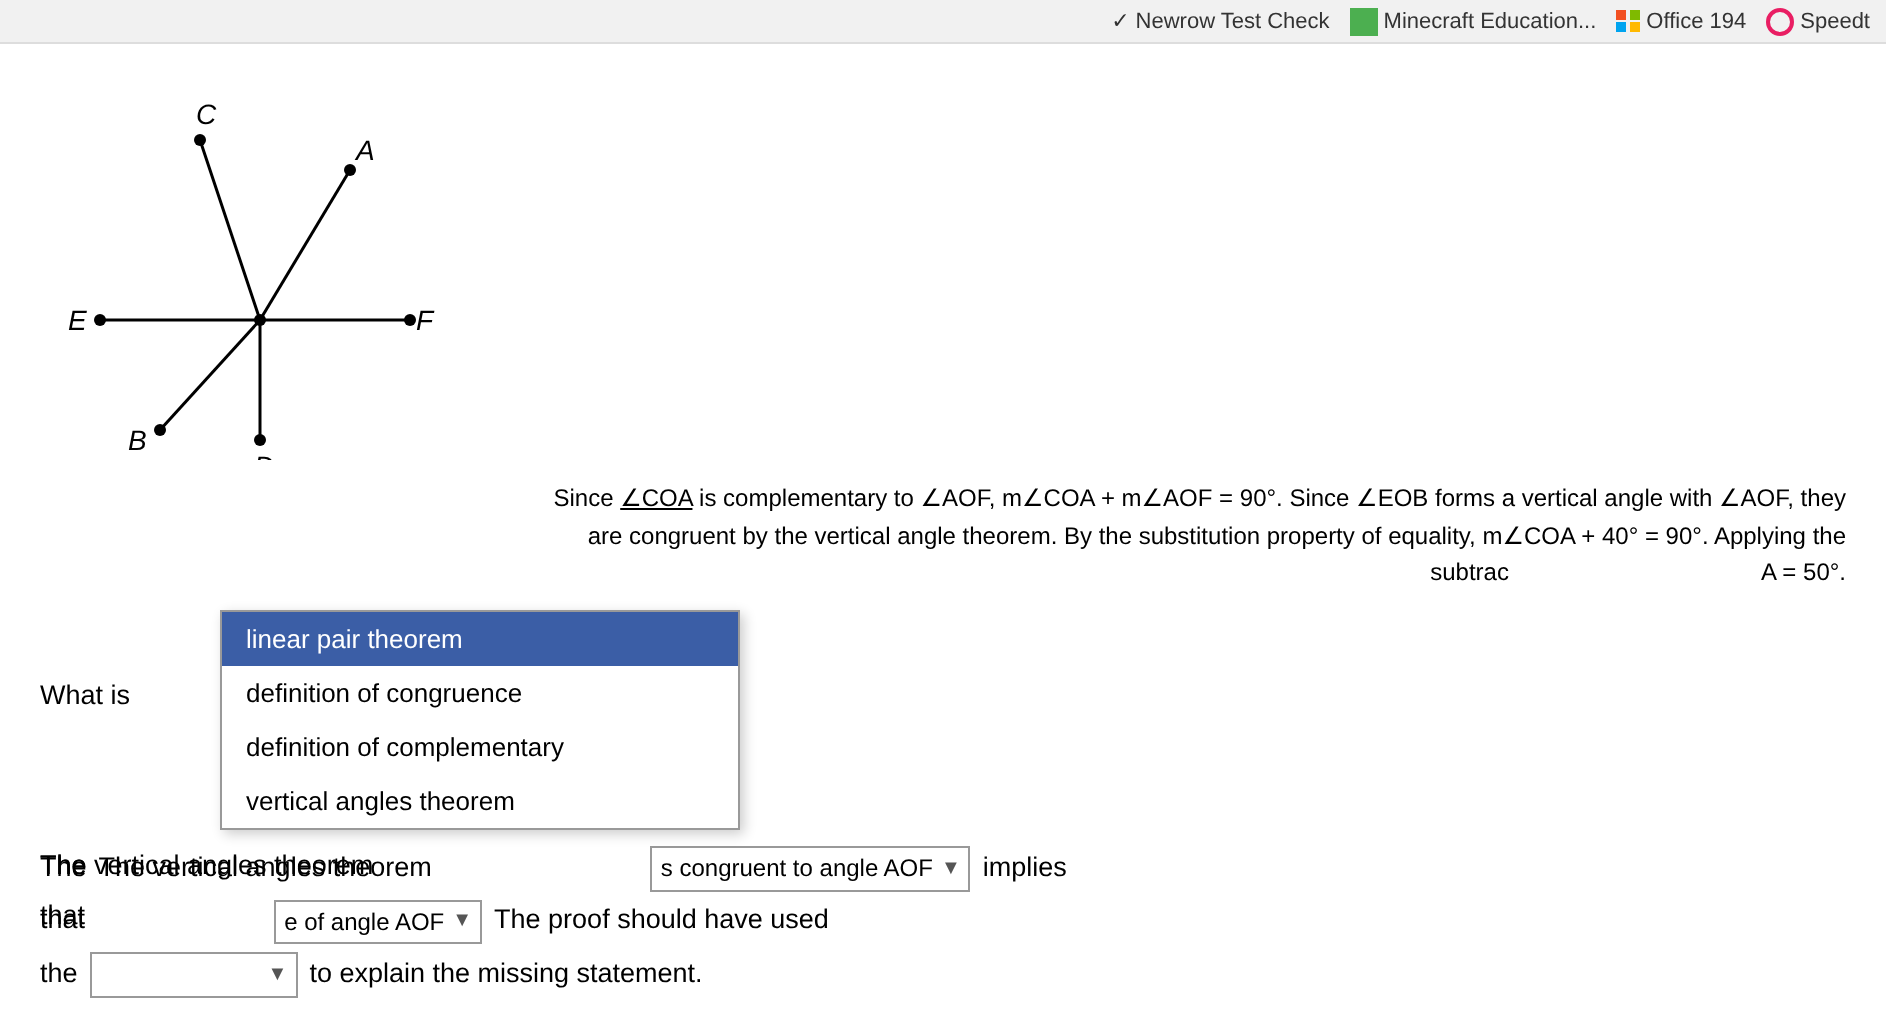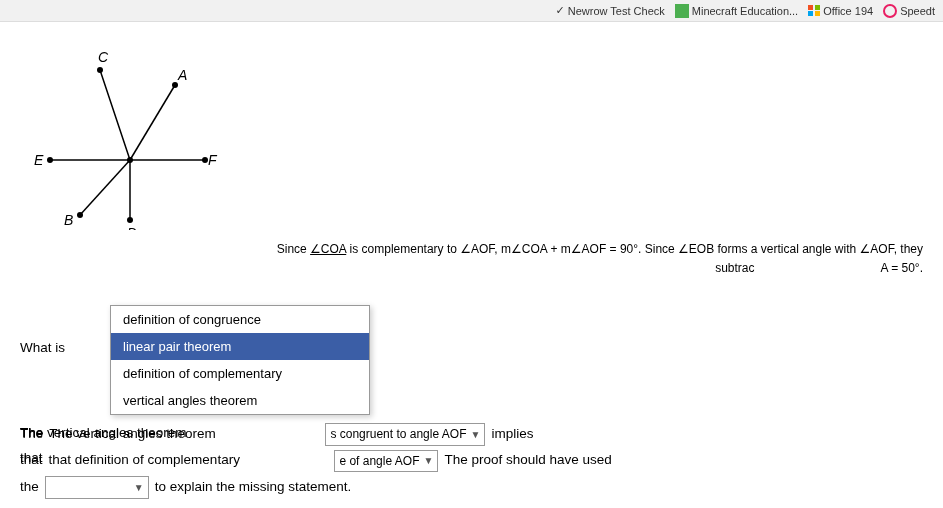--- a/index.html
+++ b/index.html
@@ -185,37 +185,40 @@
     <text x="44" y="195" font-size="14" font-style="italic">B</text>
     <text x="107" y="208" font-size="14" font-style="italic">D</text>
   </svg>
 </div>
 
 <div class="text-content">
   <div class="math-text">
     <span>Since </span><span class="underline">∠COA</span><span> is complementary to ∠AOF, m∠COA + m∠AOF = 90°. Since ∠EOB forms a vertical angle with ∠AOF, they</span>
   </div>
   <div class="math-text">
+    <span>are congruent by the vertical angle theorem. By the substitution property of equality, m∠COA + 40° = 90°. Applying the</span>
+  </div>
+  <div class="math-text">
     <span>subtrac</span>
     
     <span style="display:inline-block;width:120px;"></span>
     <span>A = 50°.</span>
   </div>
 </div>
 
 <div style="position:absolute;top:340px;left:20px;font-size:13.5px;">
   <span>What is</span>
 </div>
 
 <div class="dropdown-menu">
+  <div class="dropdown-item highlighted">
+    <span>linear pair theorem</span>
+  </div>
   <div class="dropdown-item">
     <span>definition of congruence</span>
-  </div>
-  <div class="dropdown-item highlighted">
-    <span>linear pair theorem</span>
   </div>
   <div class="dropdown-item">
     <span>definition of complementary</span>
   </div>
   <div class="dropdown-item">
     <span>vertical angles theorem</span>
   </div>
 </div>
 
 <div class="bottom-lines">
@@ -239,21 +242,20 @@
       &nbsp;&nbsp;&nbsp;&nbsp;&nbsp;&nbsp;&nbsp;&nbsp;&nbsp;&nbsp;&nbsp;&nbsp;&nbsp;&nbsp;&nbsp;&nbsp;&nbsp;&nbsp;&nbsp;&nbsp;&nbsp;&nbsp;&nbsp;&nbsp;&nbsp;&nbsp;
       <span class="inline-select">
         <span>s congruent to angle AOF</span>
         <span class="inline-select-arrow">▼</span>
       </span>
       <span>implies</span>
     </div>
 
     <div style="display:flex;align-items:center;gap:6px;flex-wrap:wrap;margin-top:4px;">
       <span>that</span>
-      <span>that definition of complementary</span>
       &nbsp;&nbsp;&nbsp;&nbsp;&nbsp;&nbsp;&nbsp;&nbsp;&nbsp;&nbsp;&nbsp;&nbsp;&nbsp;&nbsp;&nbsp;&nbsp;&nbsp;&nbsp;&nbsp;&nbsp;&nbsp;&nbsp;
       <span class="inline-select">
         <span>e of angle AOF</span>
         <span class="inline-select-arrow">▼</span>
       </span>
       <span>The proof should have used</span>
     </div>
 
     <div style="display:flex;align-items:center;gap:6px;margin-top:4px;">
       <span>the</span>

